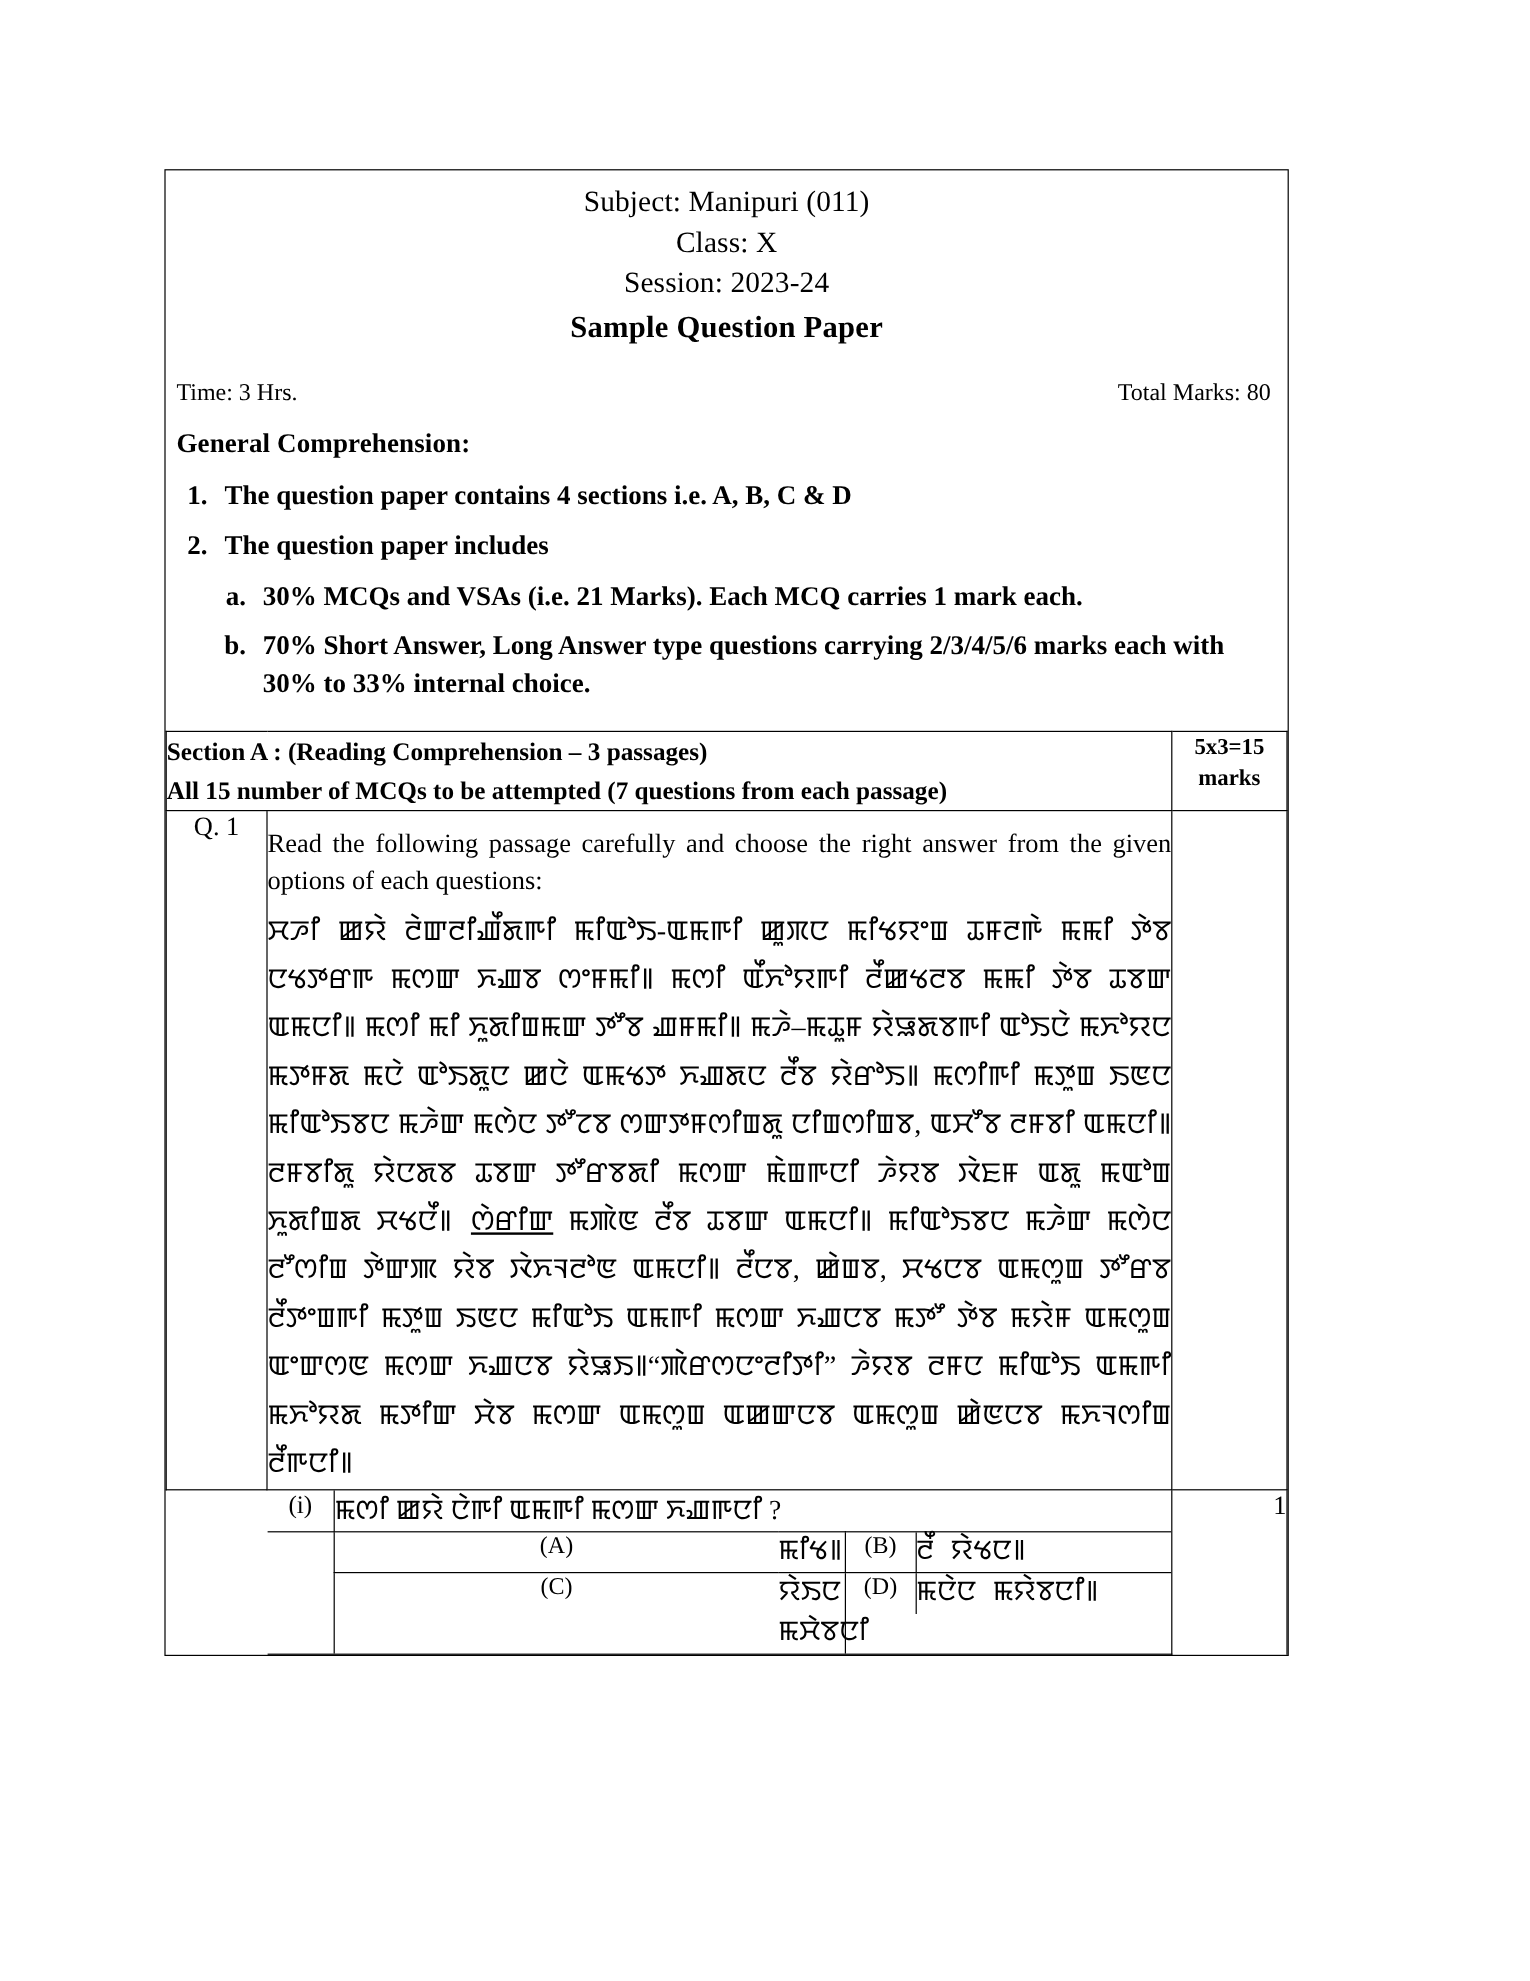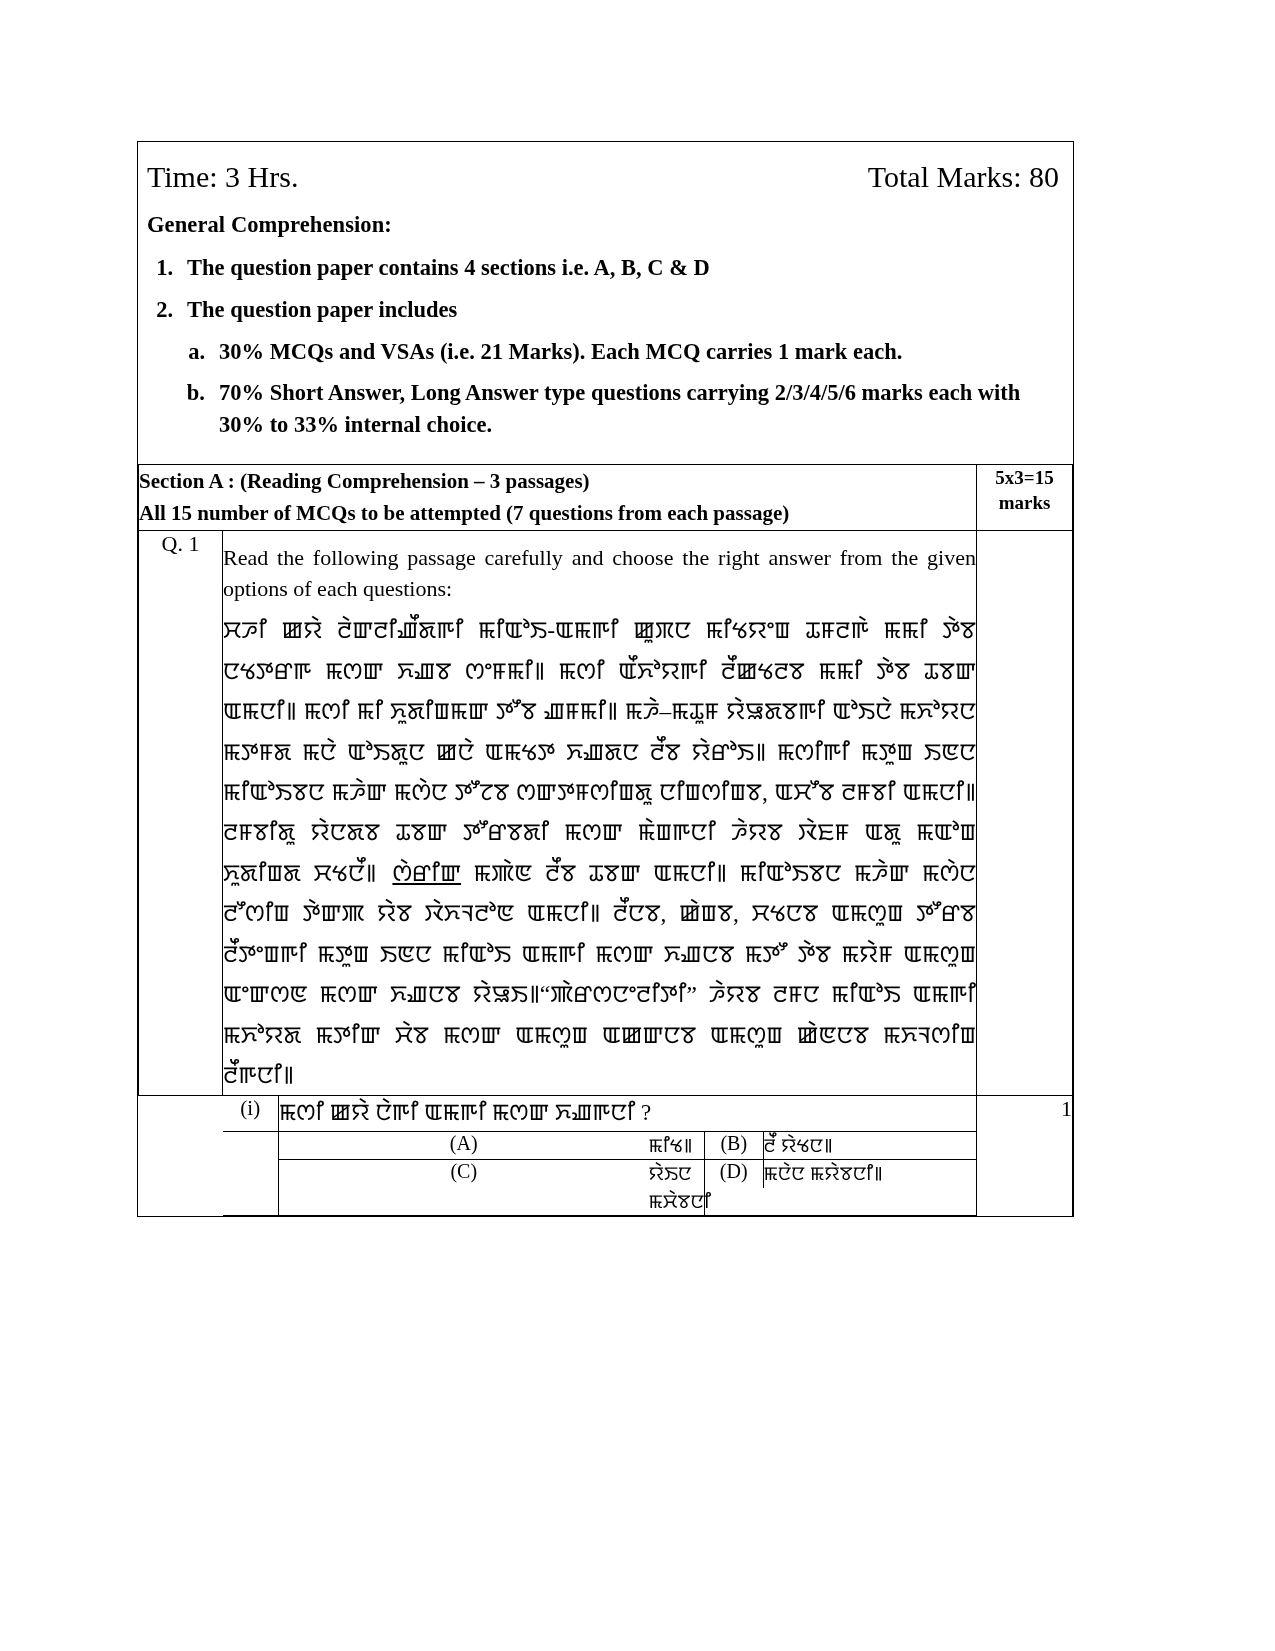--- a/index.html
+++ b/index.html
@@ -51,21 +51,21 @@
     line-height: 1.55;
     letter-spacing: 0.2px;
   }
 
   
   .meta-row {
     display: flex;
     justify-content: space-between;
     align-items: baseline;
     padding: 18px 14px 0 9px;
-    font-size: 30px;
+    font-size: 20px;
   }
   .meta-left, .meta-right { white-space: nowrap; }
 
   
   .instructions {
     padding: 18px 14px 8px 9px;
   }
   .gi-title {
     font-size: 22.5px;
     font-weight: bold;
@@ -200,32 +200,38 @@
     font-family: "Liberation Serif", "DejaVu Sans", sans-serif;
   }
   .opt-label-cell {
     width: 52px;
     text-align: center;
     padding: 7px 3px 0 2px;
     font-size: 20px;
   }
   .opt-text-cell {
     padding: 9px 8px 20px 12px;
-    font-size: 19px;
+    font-size: 23px;
     line-height: 1.45;
-    font-family: Liberation Sans, sans-serif;
+    font-family: Liberation Mono, monospace;
   }
   .nb { border: none !important; }
 </style>
 </head>
 <body>
 
 <div class="page">
   <div class="doc-frame">
 
+    <div class="header-block">
+      <div class="header-line">Subject: Manipuri (011)</div>
+      <div class="header-line">Class: X</div>
+      <div class="header-line">Session: 2023-24</div>
+      <div class="header-title">Sample Question Paper</div>
+    </div>
 
     <div class="meta-row">
       <div class="meta-left">Time: 3 Hrs.</div>
       <div class="meta-right">Total Marks: 80</div>
     </div>
 
     <div class="instructions">
       <div class="gi-title">General Comprehension:</div>
 
       <ul class="inst-list">

